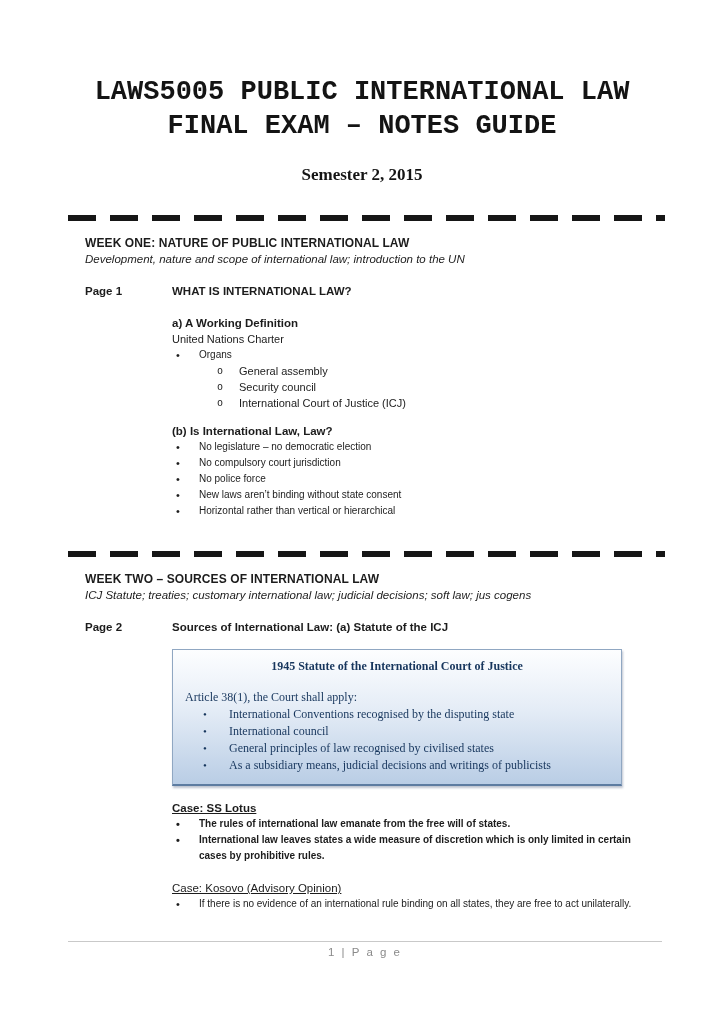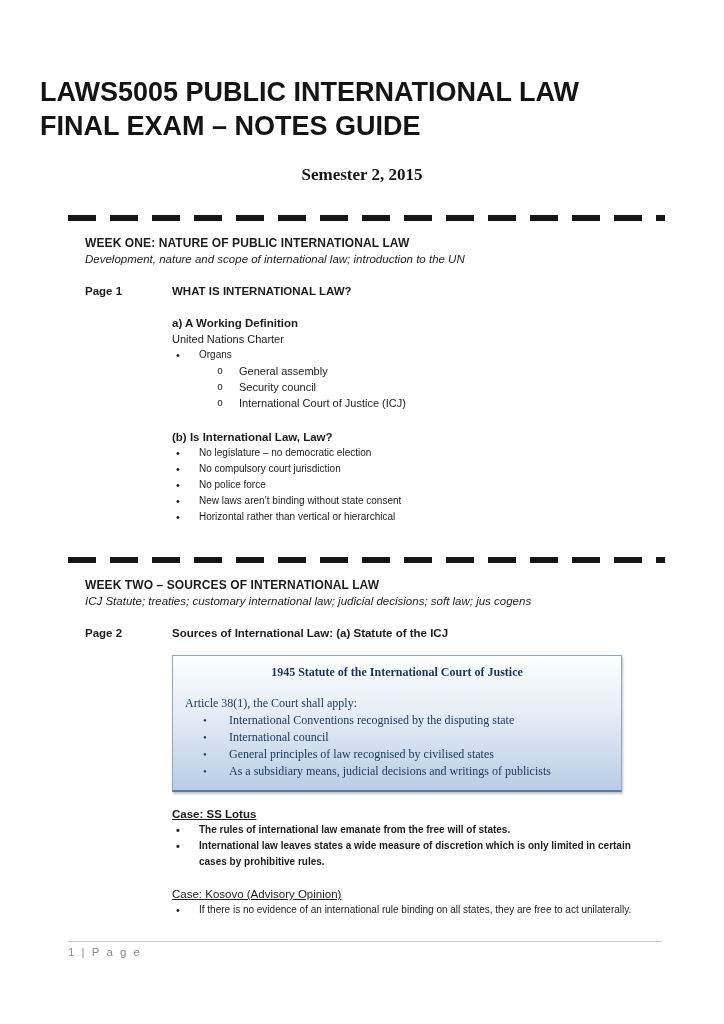--- a/index.html
+++ b/index.html
@@ -7,22 +7,22 @@
     position:relative;
     width:724px;height:1024px;
     background:#ffffff;
     font-family:"Liberation Sans", sans-serif;
     color:#1c1c1c;
     overflow:hidden;
   }
   
   .title{
     margin:75px 40px 0 40px;
-    text-align:left;
-    font-family:Liberation Sans, sans-serif;
+    text-align:center;
+    font-family:Liberation Mono, monospace;
     font-weight:bold;
     font-size:27px;
     line-height:34px;
     color:#141414;
   }
   .subtitle{
     margin-top:22px;
     text-align:center;
     font-family:"Liberation Serif", serif;
     font-weight:bold;
@@ -53,21 +53,21 @@
   .page-row{
     display:flex;
     margin-top:15px;
     font-weight:bold;
     font-size:11.5px;
     line-height:16px;
   }
   .page-ref{width:87px;flex:0 0 87px;}
   .indent{margin-left:87px;width:468px;font-size:11px;line-height:16px;}
   .gap16{margin-top:16px;}
-  .gap18{margin-top:18px;}
+  .gap18{margin-top:12px;}
   .gap14{margin-top:14px;font-weight:bold;}
   .sub-heading{font-weight:bold;font-size:11.5px;line-height:16px;}
   .plain{font-size:11px;line-height:16px;}
   
   .bullet{display:flex;align-items:flex-start;}
   .bullet::before{
     content:"\2022";
     flex:0 0 23px;
     padding-left:4px;
     font-size:11px;line-height:16px;
@@ -105,21 +105,21 @@
     line-height:16px;
   }
   
   .footer{
     position:absolute;
     left:68px;right:62px;top:941px;
   }
   .footer-rule{border-top:1px solid #c9c9c9;height:0;}
   .footer-text{
     margin-top:4px;
-    text-align:left;
+    text-align:center;
     font-size:11.5px;
     color:#8a8a8a;
     letter-spacing:2px;
   }
 </style>
 </head>
 <body>
 
 <div class="doc">
 

